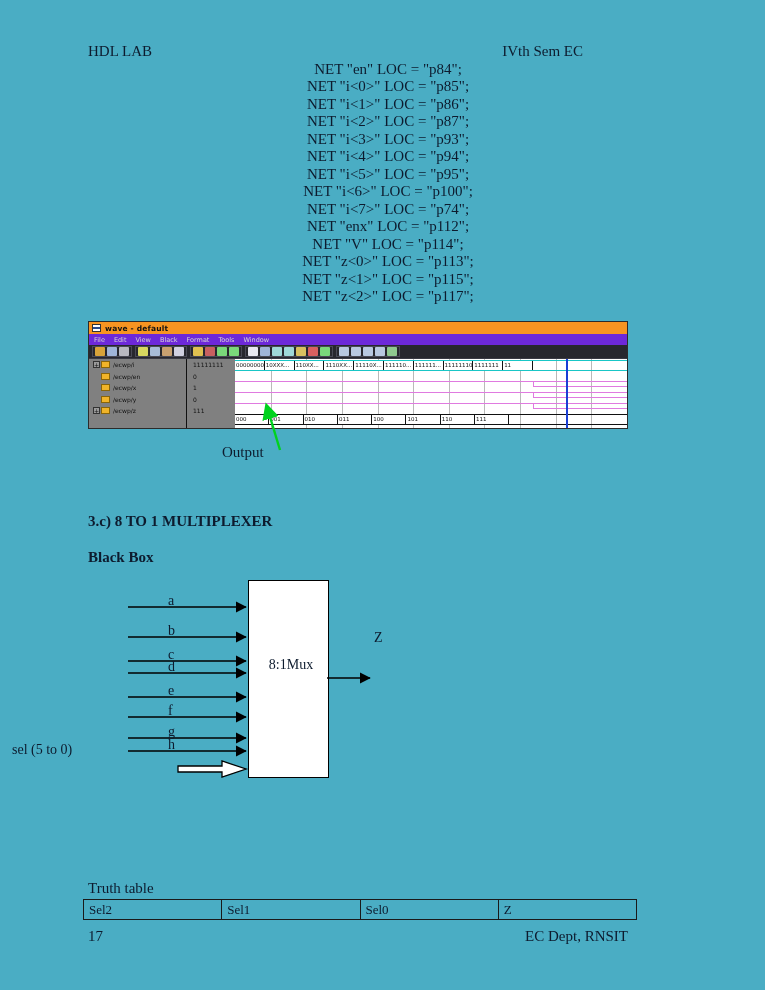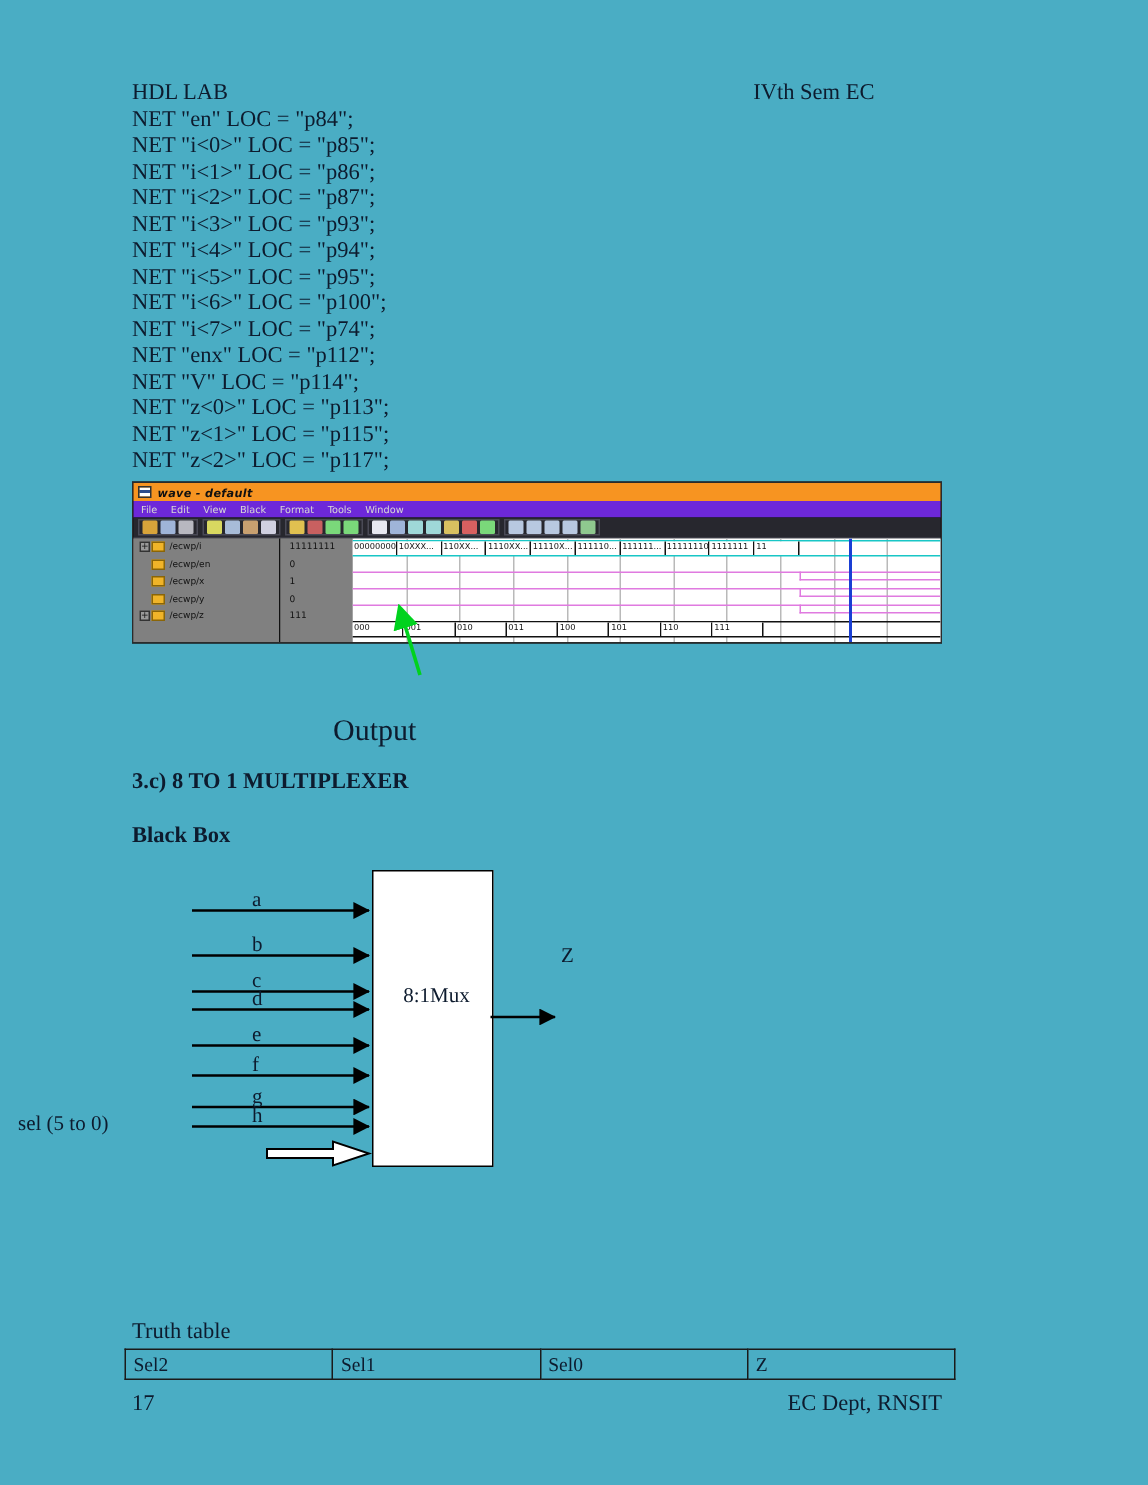--- a/index.html
+++ b/index.html
@@ -7,34 +7,34 @@
     width:765px;height:990px;
     background:#4aadc4;
     font-family:"Liberation Serif", serif;
     color:#0d1b2e;
     position:relative;
     overflow:hidden;
   }
   .page{position:absolute;left:0;top:0;width:765px;height:990px;}
 
   
-  .ucf{position:absolute;left:88px;top:54px;width:600px;}
+  .ucf{position:absolute;left:88px;top:43px;width:600px;text-align:center;}
   .ucf-head{display:flex;width:495px;justify-content:space-between;font-size:15px;line-height:17.5px;}
   .ucf-line{font-size:15px;line-height:17.5px;white-space:pre;}
 
   
   .wave-win{
     position:absolute;left:88px;top:321px;width:540px;height:108px;
     border:1px solid #2b2b2b;background:#000;
     font-family:"DejaVu Sans", sans-serif;
     box-sizing:border-box;
   }
   .wave-title{
     height:12px;background:#f79421;display:flex;align-items:center;
-    gap:4px;padding:0 3px;box-sizing:border-box;font-style:italic;
+    gap:4px;padding:0 3px;box-sizing:border-box;
   }
   .wave-ico{width:9px;height:8px;background:linear-gradient(#fff 0 33%,#2b4b8c 33% 66%,#fff 66% 100%);
     border:1px solid #333;box-sizing:border-box;flex:none;}
   .wave-title-txt{font-size:7.5px;color:#111;font-weight:bold;letter-spacing:.2px;}
 
   .menubar{height:11px;background:#6d28d9;display:flex;align-items:center;gap:9px;padding:0 5px;box-sizing:border-box;}
   .menubar span{font-size:6.5px;color:#d6d6d6;}
 
   .toolbar{height:14px;background:#27272e;display:flex;align-items:center;gap:3px;padding:0 3px;box-sizing:border-box;
     border-bottom:1px solid #3a3a44;}
@@ -58,21 +58,21 @@
   .bus-seg{position:absolute;height:9px;border-right:1px solid #111;box-sizing:border-box;
            font-size:5.5px;color:#111;line-height:9px;padding-left:1px;white-space:nowrap;overflow:hidden;background:#fff;}
   .mag-line{position:absolute;height:1px;background:#e07ae0;left:0;right:0;}
   .mag-v{position:absolute;width:1px;background:#e07ae0;}
   .cursor{position:absolute;top:0;bottom:0;width:2px;background:#1a3fd4;}
   .zbus{position:absolute;height:9px;left:0;right:0;border-top:1px solid #111;border-bottom:1px solid #111;}
   .zseg{position:absolute;height:9px;border-right:1px solid #111;box-sizing:border-box;font-size:5.5px;
         color:#111;line-height:9px;padding-left:1px;background:#fff;}
 
   
-  .out-label{position:absolute;left:222px;top:444px;font-size:20px;margin-top:32px;}
+  .out-label{position:absolute;left:222px;top:444px;font-size:15px;}
   .arrow-svg{position:absolute;left:258px;top:400px;}
 
   
   .h-mux{position:absolute;left:88px;top:513px;font-size:15px;font-weight:bold;}
   .h-bb{position:absolute;left:88px;top:549px;font-size:15px;font-weight:bold;}
 
   
   .diagram{position:absolute;left:100px;top:575px;width:330px;height:210px;}
   .mux-box{position:absolute;left:148px;top:5px;width:79px;height:196px;background:#fff;border:1px solid #000;}
   .mux-label{position:absolute;left:148px;top:82px;width:86px;text-align:center;font-size:14px;}

